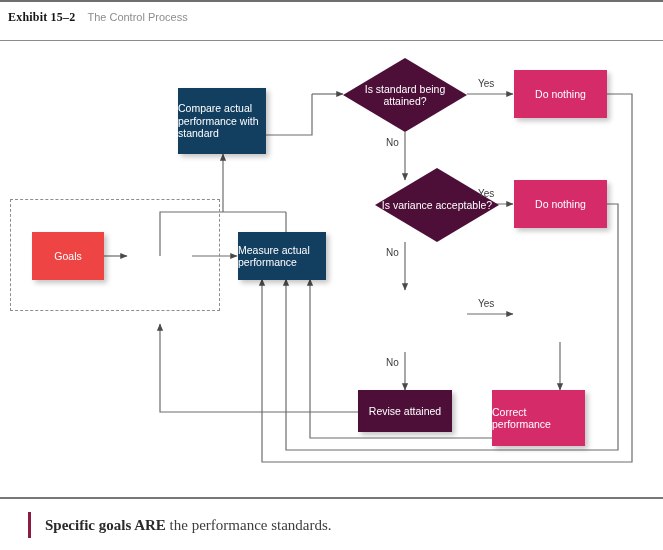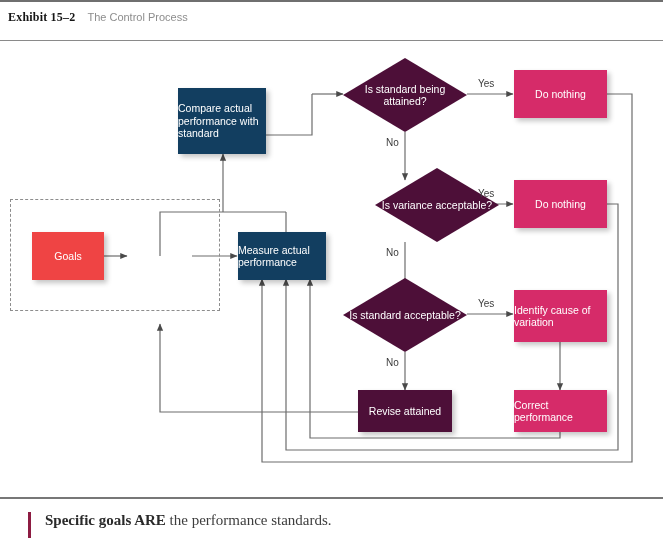--- a/index.html
+++ b/index.html
@@ -32,21 +32,21 @@
   .diamond .shape{position:absolute;left:0;top:0;width:100%;height:100%;background:#4d0f38;
       clip-path:polygon(50% 0,100% 50%,50% 100%,0 50%);filter:drop-shadow(3px 3px 4px rgba(0,0,0,.22));}
   .diamond .txt{position:absolute;left:0;top:0;width:100%;height:100%;display:flex;align-items:center;
       justify-content:center;text-align:center;color:#fff;font-size:10.5px;line-height:12.5px;}
 
   .edgelabel{position:absolute;font-size:10px;color:#3b3b3b;background:transparent;}
 
   #dashed-group{position:absolute;left:10px;top:157px;width:210px;height:112px;
       border:1px dashed #8d8d8d;box-sizing:border-box;}
 
-  #caption{position:absolute;left:28px;top:512px;display:flex;gap:14px;}
+  #caption{position:absolute;left:28px;top:512px;display:flex;align-items:center;gap:14px;}
   #caption-bar{width:3px;height:26px;background:#8d1c42;}
   #caption-text{font-family:"Liberation Serif", serif;font-size:15px;color:#3d3d3d;}
   #caption-text b{color:#2a2a2a;}
 </style>
 </head>
 <body>
 
 <div class="rule" id="rule-top"></div>
 
 <div id="header">
@@ -110,38 +110,33 @@
   <div class="node navy" style="left:178px;top:46px;width:88px;height:66px;">Compare actual performance with standard</div>
 
   <div class="node navy" style="left:238px;top:190px;width:88px;height:48px;">Measure actual performance</div>
 
   <div class="node maroon" style="left:358px;top:348px;width:94px;height:42px;">Revise attained</div>
 
   <div class="node pink" style="left:514px;top:28px;width:93px;height:48px;">Do nothing</div>
 
   <div class="node pink" style="left:514px;top:138px;width:93px;height:48px;">Do nothing</div>
 
-  <div class="node pink" style="left:514px;top:248px;width:93px;height:52px;">Identify cause of variation</div>
 
-  <div class="node pink" style="left:514px;top:348px;width:93px;height:42px;">Correct performance</div>
+  <div class="node pink" style="left:492px;top:348px;width:93px;height:56px;">Correct performance</div>
 
   <div class="diamond" style="left:343px;top:16px;width:124px;height:74px;">
     <div class="shape"></div>
     <div class="txt">Is standard being attained?</div>
   </div>
 
   <div class="diamond" style="left:343px;top:126px;width:124px;height:74px;margin-left:32px;">
     <div class="shape"></div>
     <div class="txt">Is variance acceptable?</div>
   </div>
 
-  <div class="diamond" style="left:343px;top:236px;width:124px;height:74px;">
-    <div class="shape"></div>
-    <div class="txt">Is standard acceptable?</div>
-  </div>
 
   <div class="edgelabel" style="left:478px;top:36px;">Yes</div>
   <div class="edgelabel" style="left:386px;top:95px;">No</div>
   <div class="edgelabel" style="left:478px;top:146px;">Yes</div>
   <div class="edgelabel" style="left:386px;top:205px;">No</div>
   <div class="edgelabel" style="left:478px;top:256px;">Yes</div>
   <div class="edgelabel" style="left:386px;top:315px;">No</div>
 
 </div>
 

